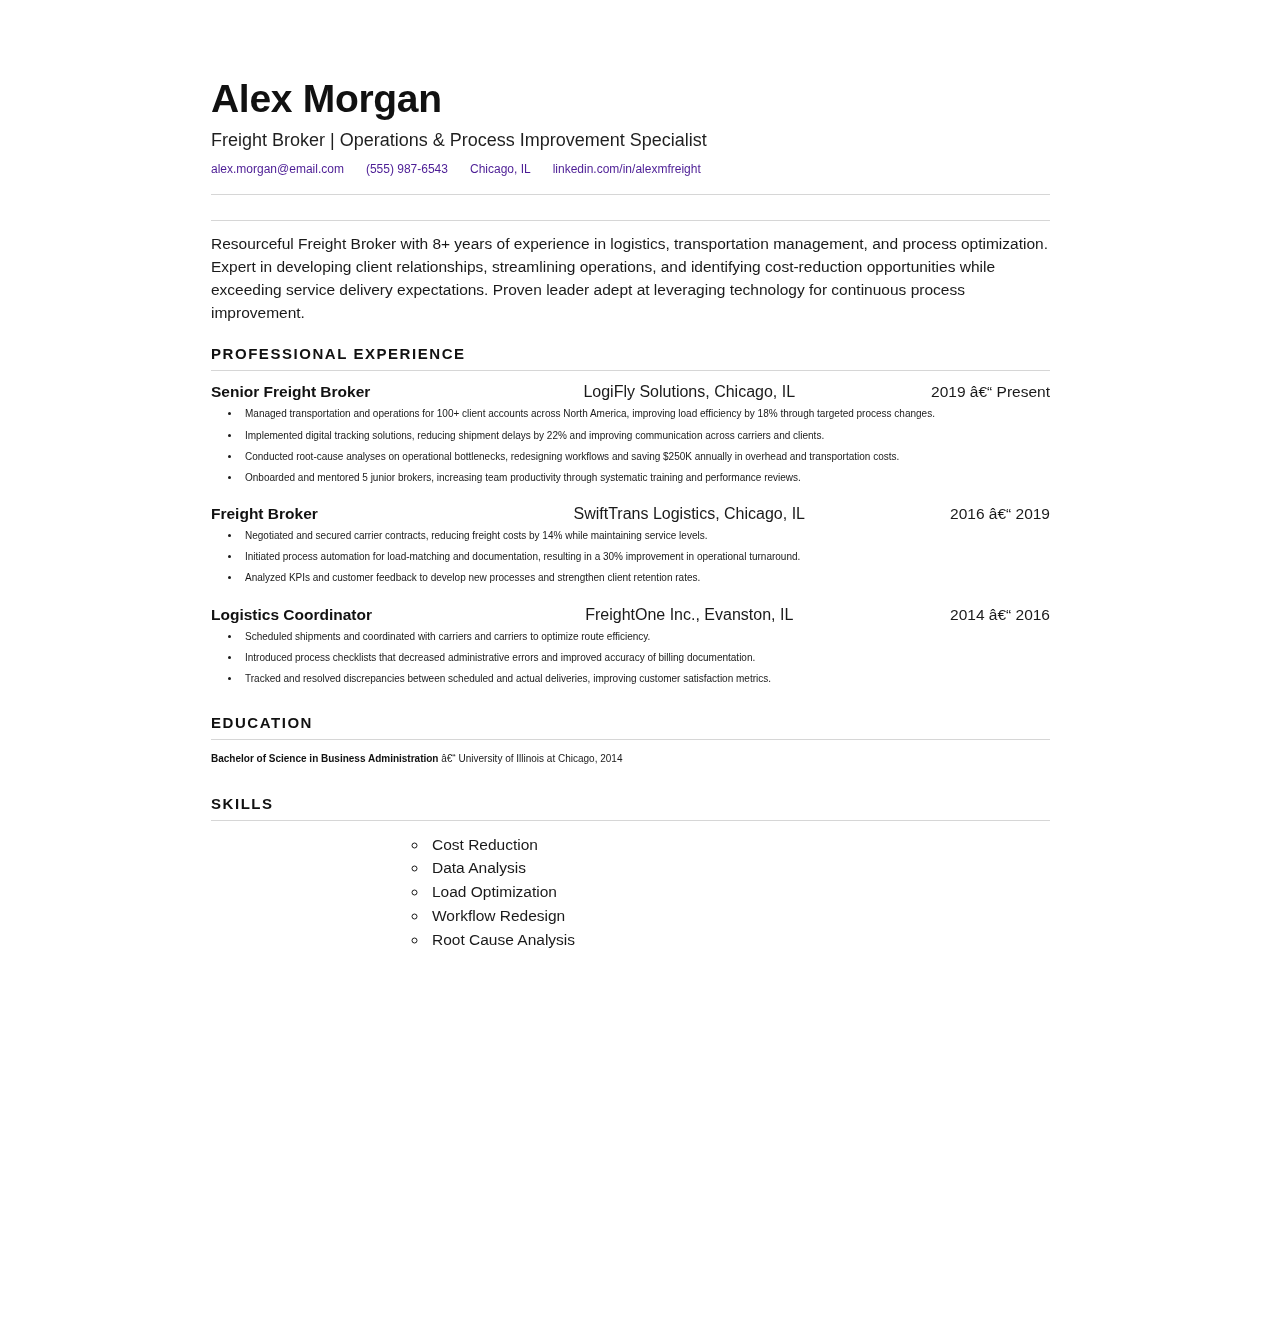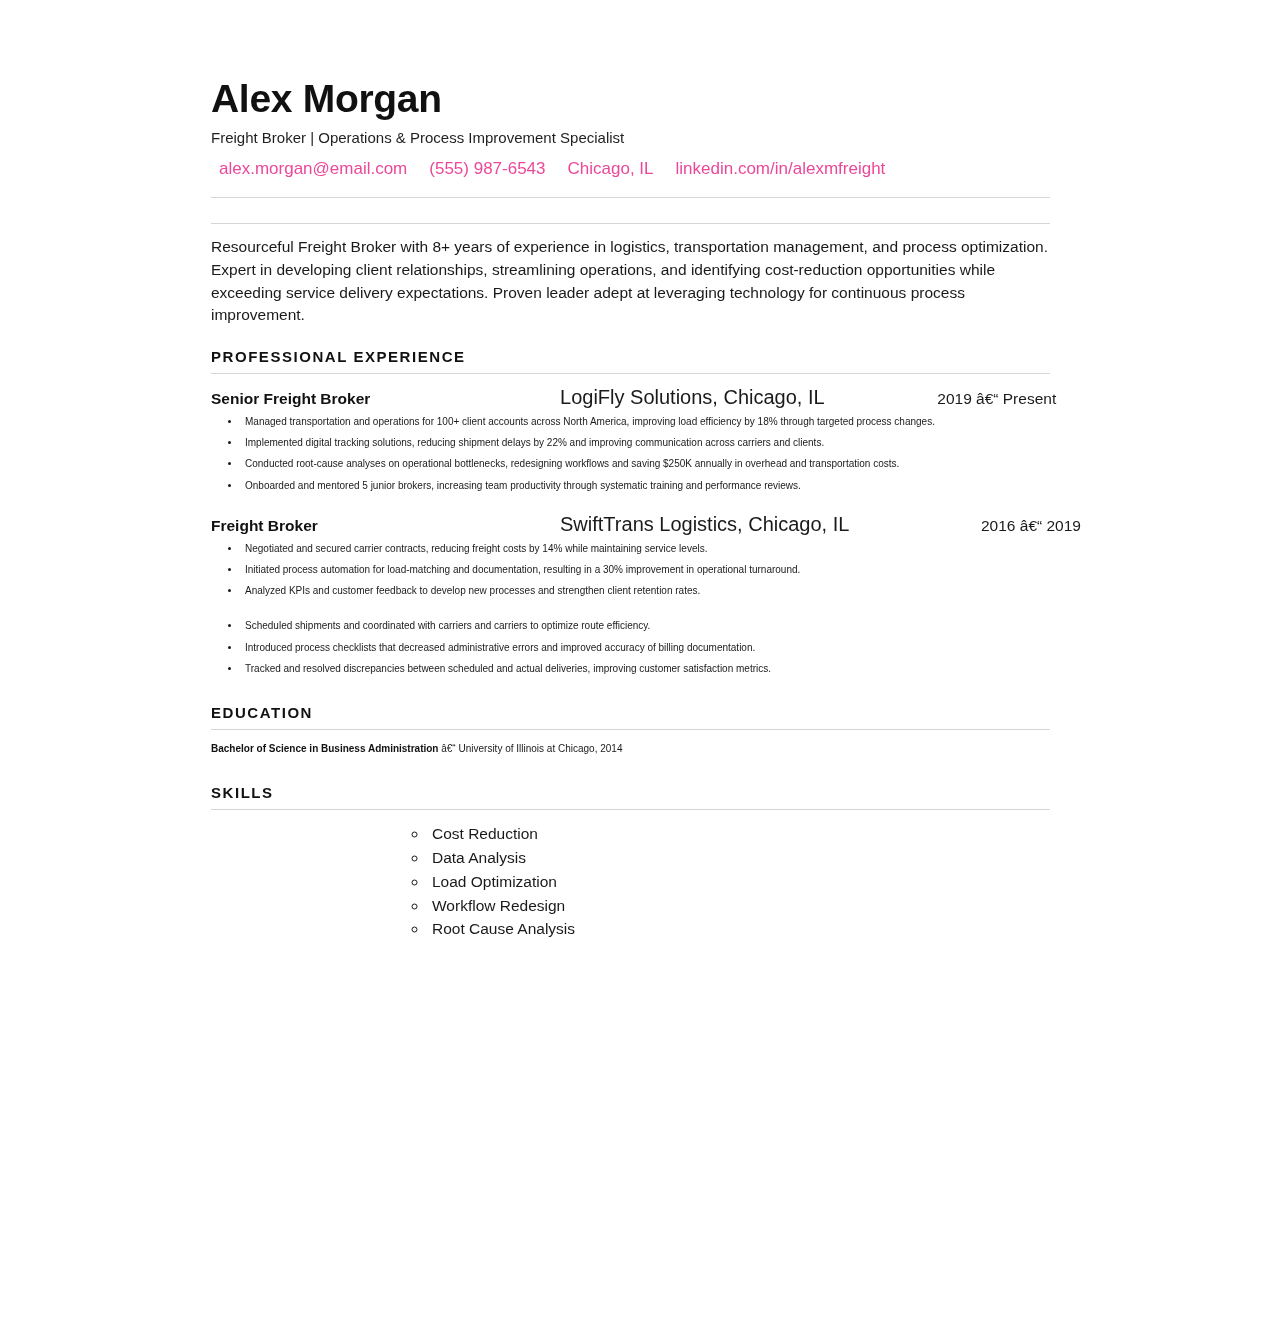--- a/index.html
+++ b/index.html
@@ -30,32 +30,32 @@
   .full-name {
     font-size: 39px;
     font-weight: bold;
     line-height: 1.08;
     letter-spacing: -0.3px;
     color: #111111;
     margin: 0 0 9px 0;
   }
 
   .headline {
-    font-size: 15px;
+    font-size: 18px;
     font-weight: normal;
     color: #1f1f1f;
     line-height: 1.25;
     margin: 0 0 10px 0;
   }
 
   .contact-line {
-    font-size: 17px;
-    color: #ec4899;
+    font-size: 12px;
+    color: #4c1d95;
     line-height: 1.3;
-    margin: 8px;
+    margin: 0;
     white-space: nowrap;
   }
   .contact-item { display: inline-block; }
   .contact-sep { display: inline-block; width: 22px; }
 
   
   .section { margin-top: 21px; }
   .section.section-summary { margin-top: 25px; }
 
   .section-title {
@@ -97,21 +97,21 @@
   }
   .job-title {
     font-size: 15.5px;
     font-weight: bold;
     color: #111111;
     flex: 0 0 auto;
     width: 36%;
     white-space: nowrap;
   }
   .job-company {
-    font-size: 20px;
+    font-size: 16px;
     font-weight: normal;
     color: #1a1a1a;
     flex: 1 1 auto;
     text-align: center;
     white-space: nowrap;
   }
   .job-dates {
     font-size: 15.5px;
     font-weight: normal;
     color: #1a1a1a;
@@ -211,20 +211,25 @@
         <div class="job-dates">2016 â€“ 2019</div>
       </div>
       <ul class="job-bullets">
         <li>Negotiated and secured carrier contracts, reducing freight costs by 14% while maintaining service levels.</li>
         <li>Initiated process automation for load-matching and documentation, resulting in a 30% improvement in operational turnaround.</li>
         <li>Analyzed KPIs and customer feedback to develop new processes and strengthen client retention rates.</li>
       </ul>
     </div>
 
     <div class="job">
+      <div class="job-header">
+        <div class="job-title">Logistics Coordinator</div>
+        <div class="job-company">FreightOne Inc., Evanston, IL</div>
+        <div class="job-dates">2014 â€“ 2016</div>
+      </div>
       <ul class="job-bullets">
         <li>Scheduled shipments and coordinated with carriers and carriers to optimize route efficiency.</li>
         <li>Introduced process checklists that decreased administrative errors and improved accuracy of billing documentation.</li>
         <li>Tracked and resolved discrepancies between scheduled and actual deliveries, improving customer satisfaction metrics.</li>
       </ul>
     </div>
   </div>
 
   <div class="section" style="margin-top:28px;">
     <h2 class="section-title">EDUCATION</h2>

